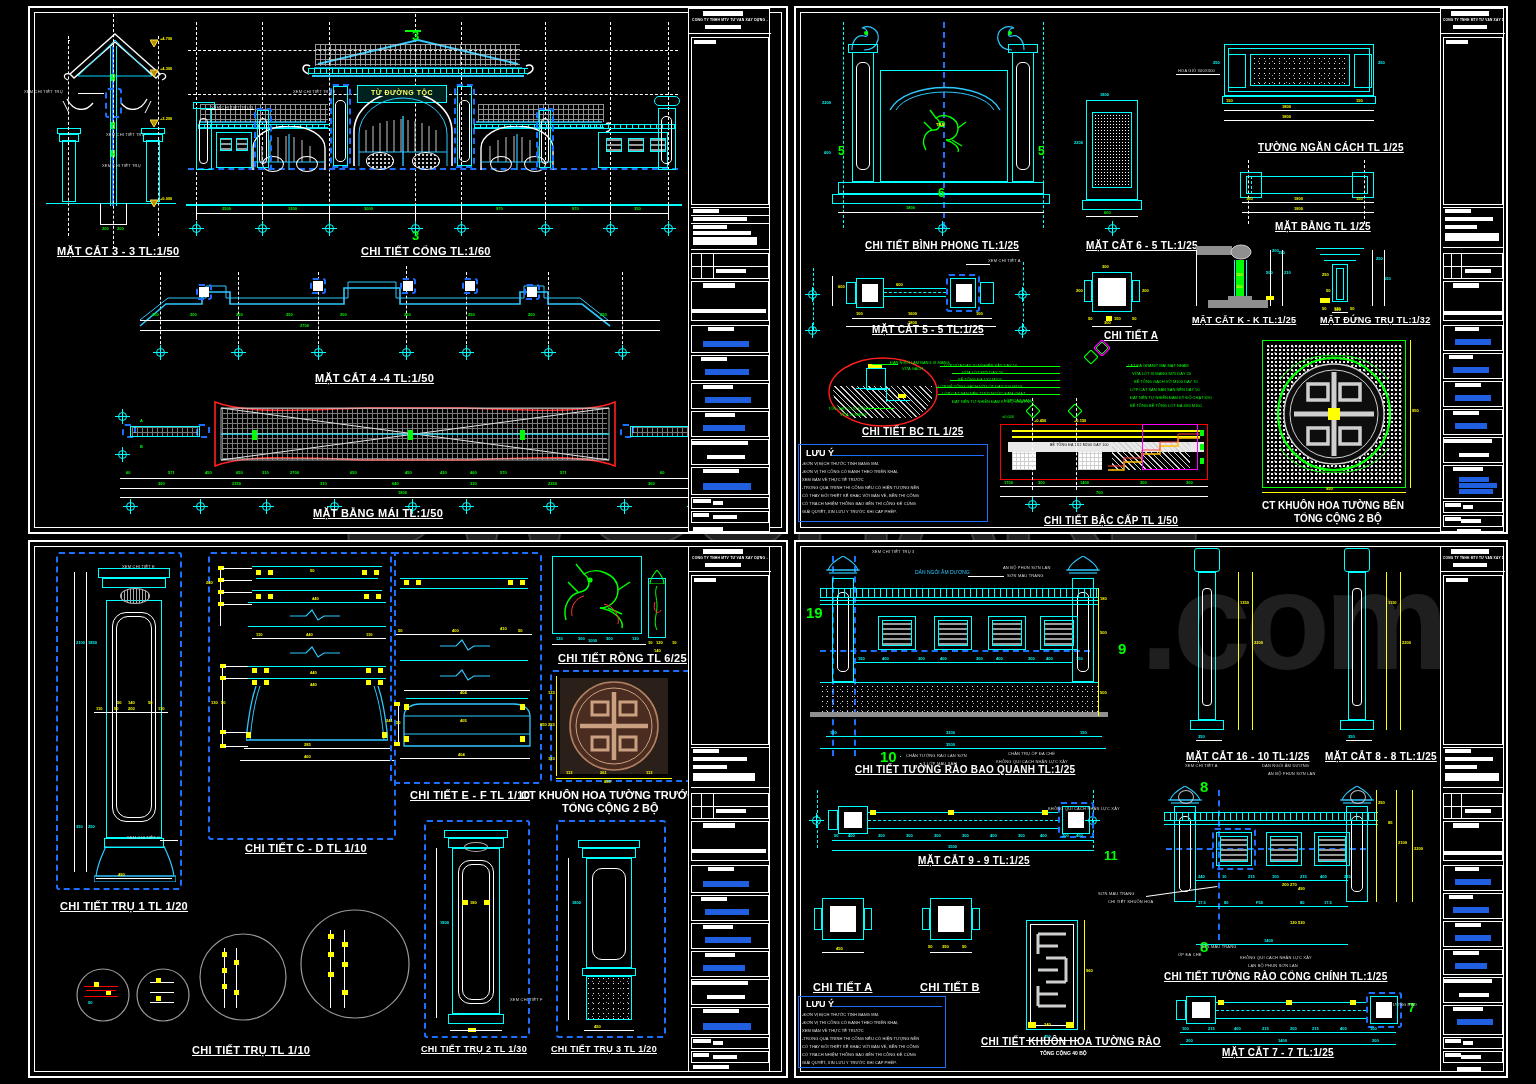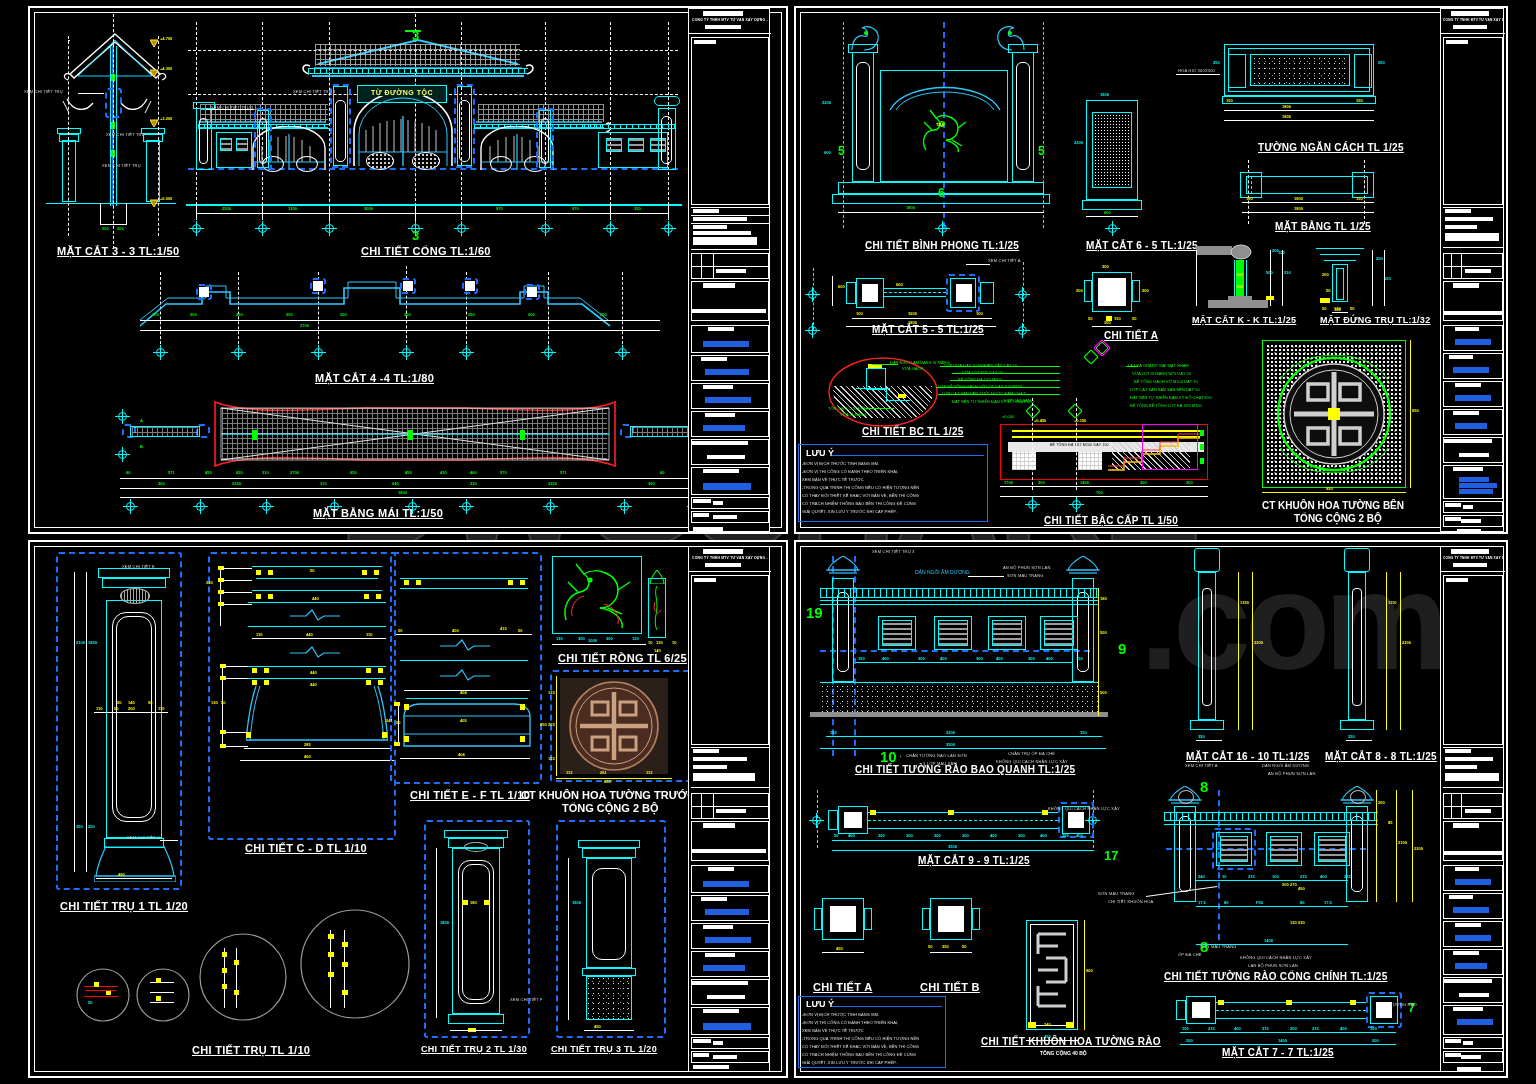--- a/index.html
+++ b/index.html
@@ -397,21 +397,21 @@
     <div class="dimtxt" style="left:300px;top:323px;">2700</div>
 
     <div class="node" style="left:156px;top:348px;"></div>
     <div class="node" style="left:234px;top:348px;"></div>
     <div class="node" style="left:314px;top:348px;"></div>
     <div class="node" style="left:402px;top:348px;"></div>
     <div class="node" style="left:462px;top:348px;"></div>
     <div class="node" style="left:544px;top:348px;"></div>
     <div class="node" style="left:618px;top:348px;"></div>
   </div>
-  <div class="ttl s11" style="left:315px;top:372px;">MẶT CẮT 4 -4 TL:1/80</div>
+  <div class="ttl s11" style="left:315px;top:372px;">MẶT CẮT 4 -4 TL:1/50</div>
 
   <div>
 
     <svg class="abs" style="left:185px;top:396px;" width="460" height="78">
       <path d="M30,6 C60,18 120,14 180,12 L280,12 C340,14 400,18 430,6
                L430,70 C400,58 340,62 280,64 L180,64 C120,62 60,58 30,70 Z" fill="none" stroke="#ff2020" stroke-width="1.6"></path>
       <path d="M36,12 L424,12 L424,64 L36,64 Z" fill="none" stroke="#d8d8d8" stroke-width=".8"></path>
       <line x1="36" y1="12" x2="424" y2="64" stroke="#ffffff" stroke-width=".9"></line>
       <line x1="424" y1="12" x2="36" y2="64" stroke="#ffffff" stroke-width=".9"></line>
       <line x1="36" y1="38" x2="424" y2="38" stroke="#00e5ff" stroke-width="1.4"></line>
@@ -1413,21 +1413,21 @@
     <div class="dimc" style="left:906px;top:833px;">300</div>
     <div class="dimc" style="left:934px;top:833px;">300</div>
     <div class="dimc" style="left:962px;top:833px;">300</div>
     <div class="dimc" style="left:990px;top:833px;">400</div>
     <div class="dimc" style="left:1018px;top:833px;">300</div>
     <div class="dimc" style="left:1040px;top:833px;">400</div>
     <div class="dimc" style="left:1062px;top:833px;">200</div>
     <div class="dimc" style="left:1076px;top:833px;">400</div>
     <div class="ln abs" style="left:832px;top:850px;width:262px;height:1px;"></div>
     <div class="dimc" style="left:948px;top:844px;">3500</div>
-    <div class="marknum" style="left:1104px;top:848px;font-size:13px;">17</div>
+    <div class="marknum" style="left:1104px;top:848px;font-size:13px;">11</div>
   </div>
   <div class="ttl s10" style="left:918px;top:855px;">MẶT CẮT  9 - 9 TL:1/25</div>
 
   <div>
     <div class="bxc" style="left:822px;top:898px;width:42px;height:42px;"></div>
     <div class="bxw" style="left:830px;top:906px;width:26px;height:26px;background:#fff;"></div>
     <div class="bxc" style="left:814px;top:908px;width:8px;height:22px;"></div>
     <div class="bxc" style="left:864px;top:908px;width:8px;height:22px;"></div>
     <div class="lnw abs" style="left:822px;top:952px;width:42px;height:1px;"></div>
     <div class="dimy" style="left:836px;top:946px;">450</div>

